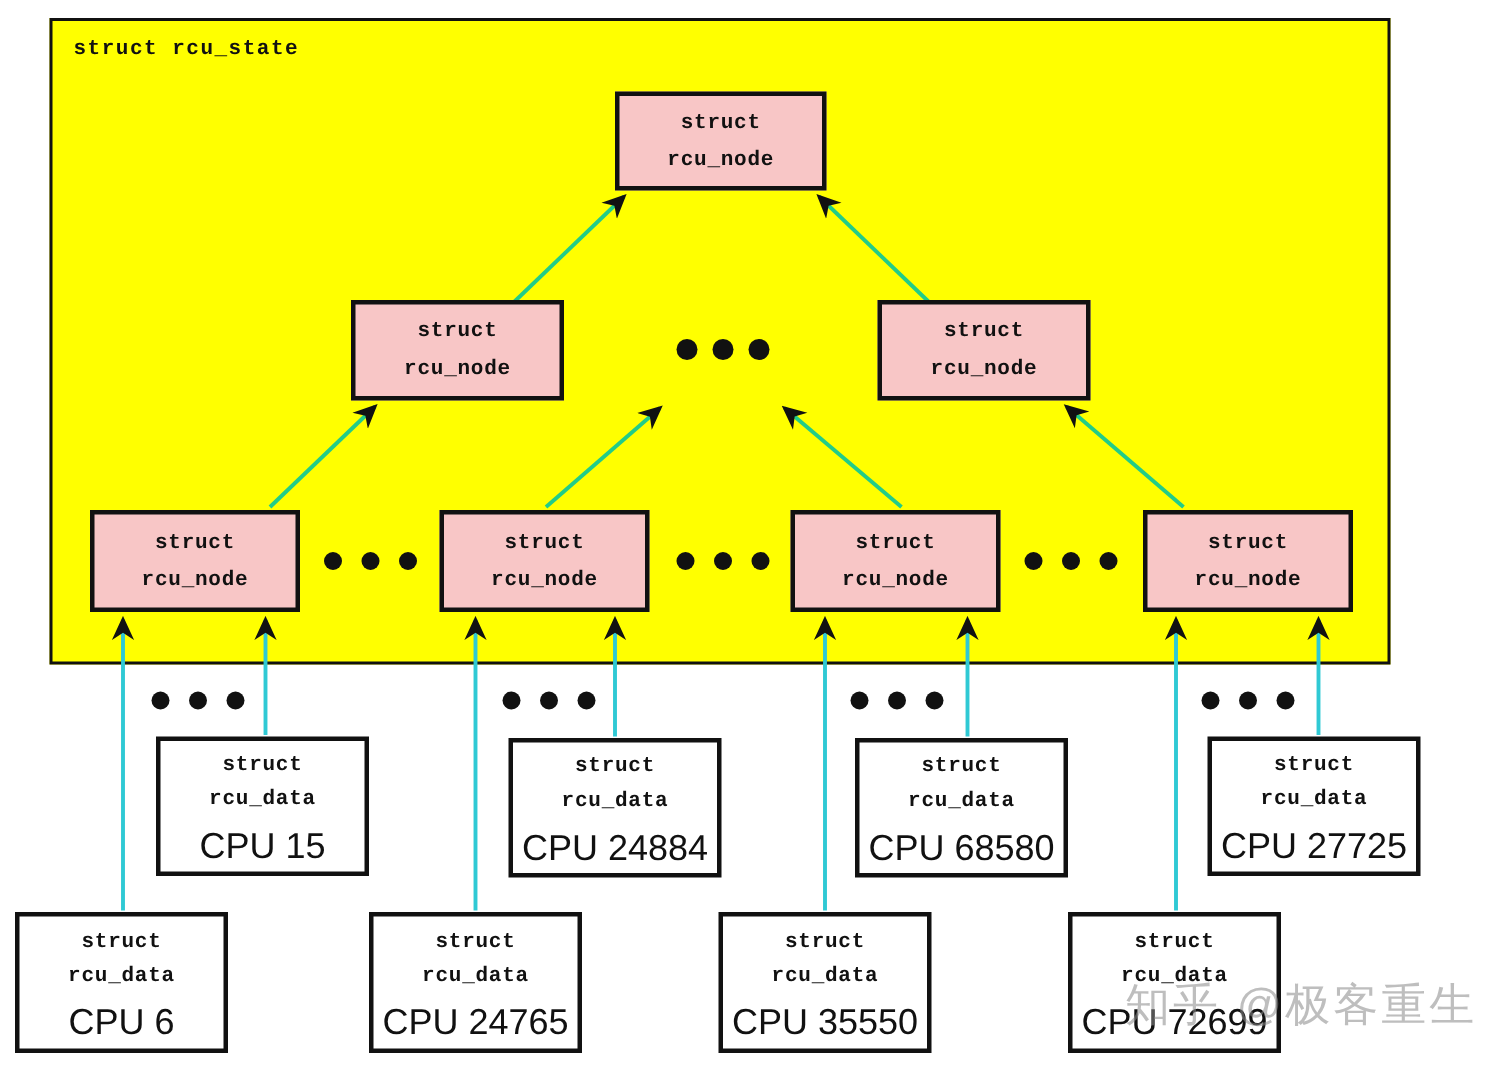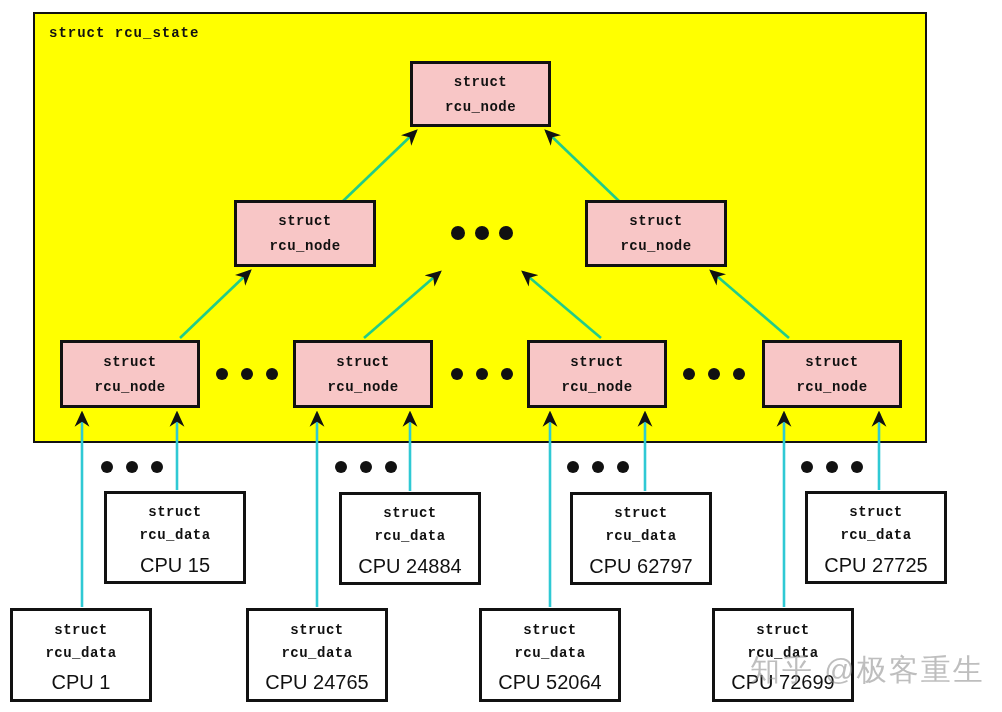--- a/index.html
+++ b/index.html
@@ -34,21 +34,21 @@
     display:flex;flex-direction:column;align-items:center;justify-content:center;
     color:#111;
   }
   .data-box .mono{
     font-family:"Liberation Mono","DejaVu Sans Mono",monospace;
     font-weight:700;font-size:14px;letter-spacing:0.5px;line-height:1;
     margin:4.5px 0;
   }
   .data-box .cpu{
     font-family:"Liberation Sans","DejaVu Sans",sans-serif;
-    font-weight:400;font-size:20px;line-height:1;margin-top:8px;
+    font-weight:400;font-size:24px;line-height:1;margin-top:8px;
   }
   
   .p-top {left:410px;top:61px;width:141px;height:66px;}
   .p-midl{left:234px;top:200px;width:142px;height:67px;}
   .p-midr{left:585px;top:200px;width:142px;height:67px;}
   .p-b1  {left:60px; top:340px;width:140px;height:68px;}
   .p-b2  {left:293px;top:340px;width:140px;height:68px;}
   .p-b3  {left:527px;top:340px;width:140px;height:68px;}
   .p-b4  {left:762px;top:340px;width:140px;height:68px;}
   
@@ -188,42 +188,42 @@
     <span class="cpu">CPU 15</span>
   </div>
   <div class="data-box d-r1c2">
     <span class="mono">struct</span>
     <span class="mono">rcu_data</span>
     <span class="cpu">CPU 24884</span>
   </div>
   <div class="data-box d-r1c3">
     <span class="mono">struct</span>
     <span class="mono">rcu_data</span>
-    <span class="cpu">CPU 62797</span>
+    <span class="cpu">CPU 68580</span>
   </div>
   <div class="data-box d-r1c4">
     <span class="mono">struct</span>
     <span class="mono">rcu_data</span>
     <span class="cpu">CPU 27725</span>
   </div>
 
   <div class="data-box d-r2c1">
     <span class="mono">struct</span>
     <span class="mono">rcu_data</span>
-    <span class="cpu">CPU 1</span>
+    <span class="cpu">CPU 6</span>
   </div>
   <div class="data-box d-r2c2">
     <span class="mono">struct</span>
     <span class="mono">rcu_data</span>
     <span class="cpu">CPU 24765</span>
   </div>
   <div class="data-box d-r2c3">
     <span class="mono">struct</span>
     <span class="mono">rcu_data</span>
-    <span class="cpu">CPU 52064</span>
+    <span class="cpu">CPU 35550</span>
   </div>
   <div class="data-box d-r2c4">
     <span class="mono">struct</span>
     <span class="mono">rcu_data</span>
     <span class="cpu">CPU 72699</span>
   </div>
 
   <div class="watermark">知乎 @极客重生</div>
 
 </div>

